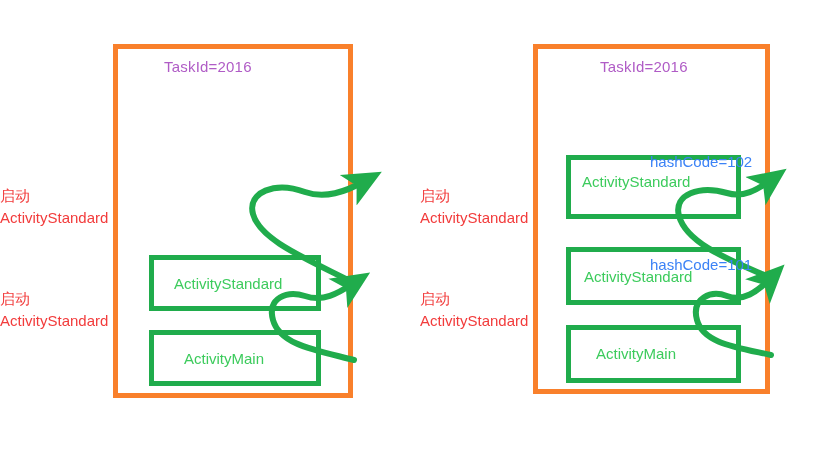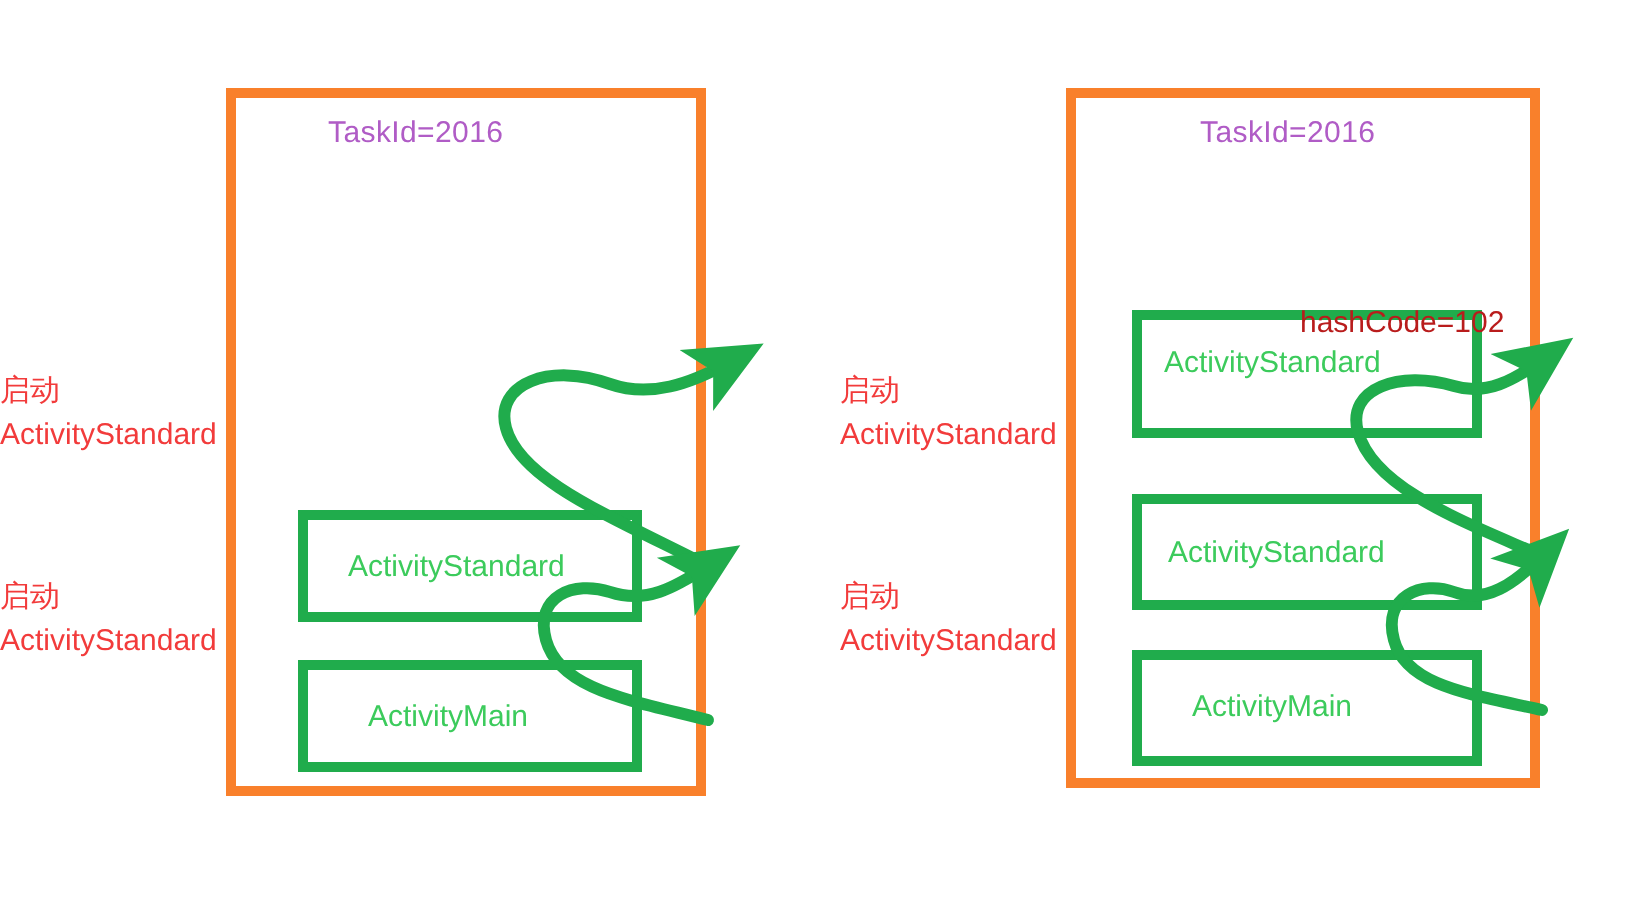--- a/index.html
+++ b/index.html
@@ -52,21 +52,21 @@
   }
   .activity-label {
     position: absolute;
     color: #3ccb5c;
     font-size: 15px;
     white-space: nowrap;
     z-index: 5;
   }
   .hash-label {
     position: absolute;
-    color: #b91c1c;
+    color: #3b82f6;
     font-size: 15px;
     white-space: nowrap;
     z-index: 6;
   }
   .start-label {
     position: absolute;
     color: #f23b3b;
     font-size: 15px;
     white-space: nowrap;
     z-index: 6;
@@ -133,20 +133,21 @@
 
     <div class="task-box" style="left:123px; top:44px; width:237px; height:350px;"></div>
 
     <div class="task-label" style="left:190px; top:58px;">TaskId=2016</div>
 
     <div class="activity-box" style="left:156px; top:155px; width:175px; height:64px;"></div>
     <div class="hash-label" style="left:240px; top:153px;">hashCode=102</div>
     <div class="activity-label" style="left:172px; top:173px;">ActivityStandard</div>
 
     <div class="activity-box" style="left:156px; top:247px; width:175px; height:58px;"></div>
+    <div class="hash-label" style="left:240px; top:256px;">hashCode=101</div>
     <div class="activity-label" style="left:174px; top:268px;">ActivityStandard</div>
 
     <div class="activity-box" style="left:156px; top:325px; width:175px; height:58px;"></div>
     <div class="activity-label" style="left:186px; top:345px;">ActivityMain</div>
 
     <div class="start-label" style="left:10px; top:185px; width:132px;">
       <span class="cn">启动</span>
       <span class="en">ActivityStandard</span>
     </div>
 

